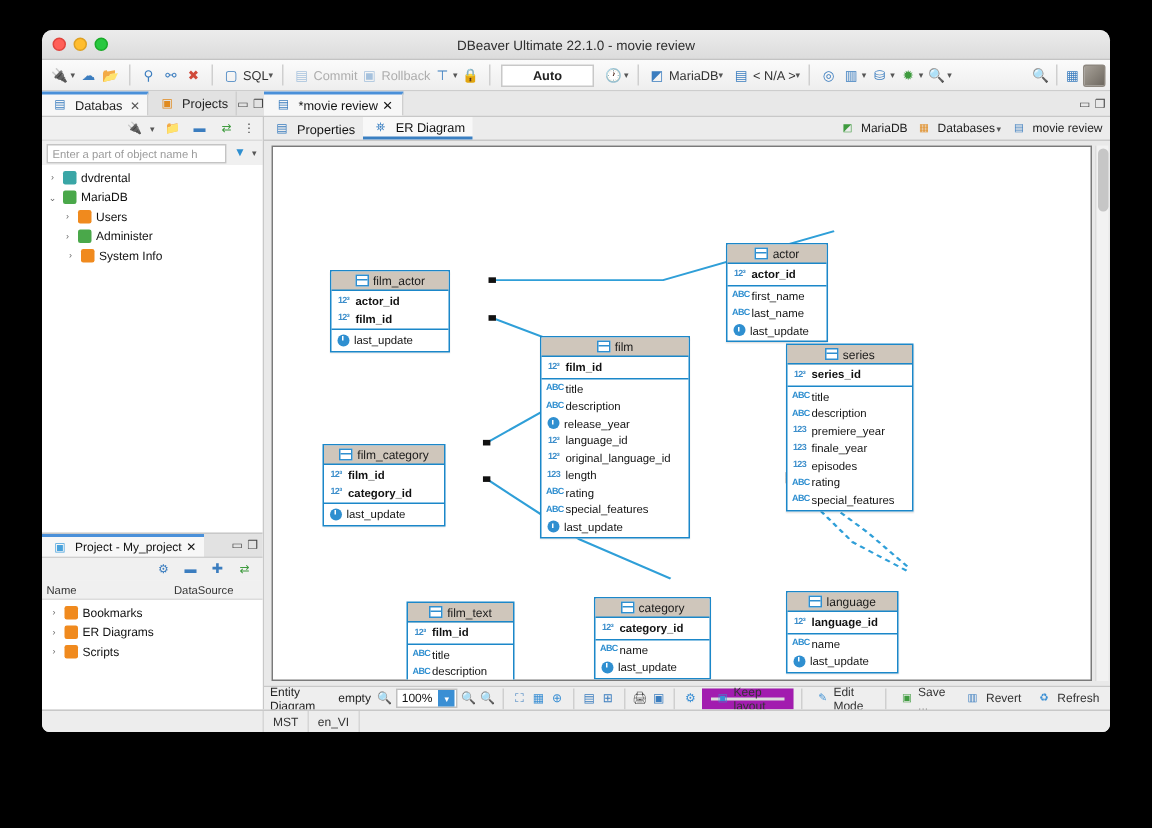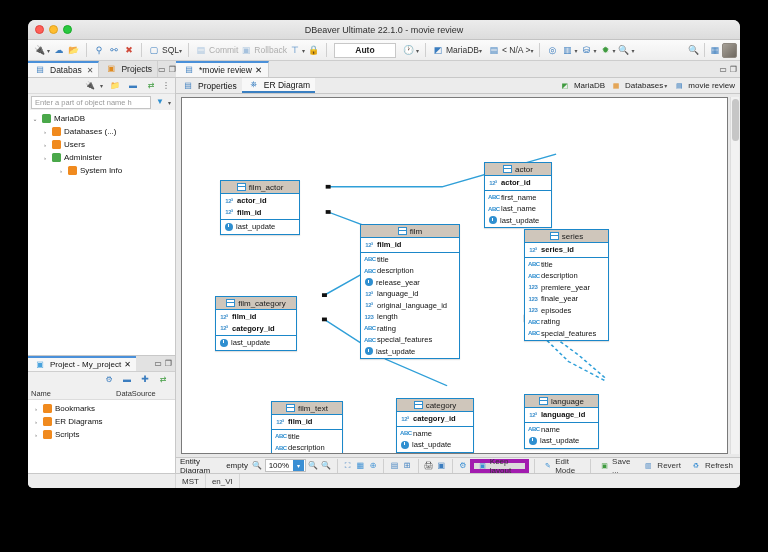--- a/index.html
+++ b/index.html
@@ -200,21 +200,21 @@
   .zoomval { font-size: 8px; padding: 0 3px; color: #111; }
   .zoomarrow {
     width: 11px; height: 11px; background: #3a8fd4; color: #fff;
     display: flex; align-items: center; justify-content: center;
     font-size: 6px; margin: 0 1px;
   }
   .dbtn {
     display: flex; align-items: center; gap: 2px; padding: 0 3px;
     height: 14px; font-size: 8px; color: #333;
   }
-  .dbtn.pressed { background: #dcdcdc; border: 4px solid #a21caf; }
+  .dbtn.pressed { background: #dcdcdc; border: 6px solid #a21caf; }
   .statusbar {
     height: 15px; flex: 0 0 15px; background: #ededed;
     border-top: 1px solid #c8c8c8; display: flex; align-items: center;
     font-size: 8px; color: #333;
   }
   .scell { padding: 0 6px; border-right: 1px solid #d6d6d6; height: 100%; display: flex; align-items: center; }
   .scell.blank { flex: 1; border-right: none; }
 </style>
 </head>
 <body>
@@ -335,40 +335,40 @@
         <span class="ico" style="font-size:8px;color:#3f9b3f">⇄</span>
         <span class="mini-btn">⋮</span>
       </div>
       <div class="filter-row">
         <div class="filter-input">Enter a part of object name h</div>
         <span class="ico" style="font-size:8px;color:#2f8fd0">▼</span>
         <span class="caret">▾</span>
       </div>
       <div class="tree" id="tree">
           <div class="tnode" style="padding-left: 3px;">
+            <span class="arrow">›</span>
+            <span class="sq teal"></span>
+            <span>dvdrental</span>
+          </div>
+          <div class="tnode" style="padding-left: 3px;">
             <span class="arrow">⌄</span>
             <span class="sq green"></span>
             <span>MariaDB</span>
-          </div>
-          <div class="tnode" style="padding-left: 13px;">
-            <span class="arrow">›</span>
-            <span class="sq orange"></span>
-            <span>Databases (...)</span>
           </div>
           <div class="tnode" style="padding-left: 13px;">
             <span class="arrow">›</span>
             <span class="sq orange"></span>
             <span>Users</span>
           </div>
           <div class="tnode" style="padding-left: 13px;">
             <span class="arrow">›</span>
             <span class="sq green"></span>
             <span>Administer</span>
           </div>
-          <div class="tnode" style="padding-left: 29px; align-items: center;">
+          <div class="tnode" style="padding-left: 15px; align-items: center;">
             <span class="arrow">›</span>
             <span class="sq orange"></span>
             <span>System Info</span>
           </div>
         </div>
 
       <div class="proj">
         <div class="proj-tabbar">
           <div class="proj-tab">
             <span class="ico" style="font-size:8px;color:#4aa3dd">▣</span>

